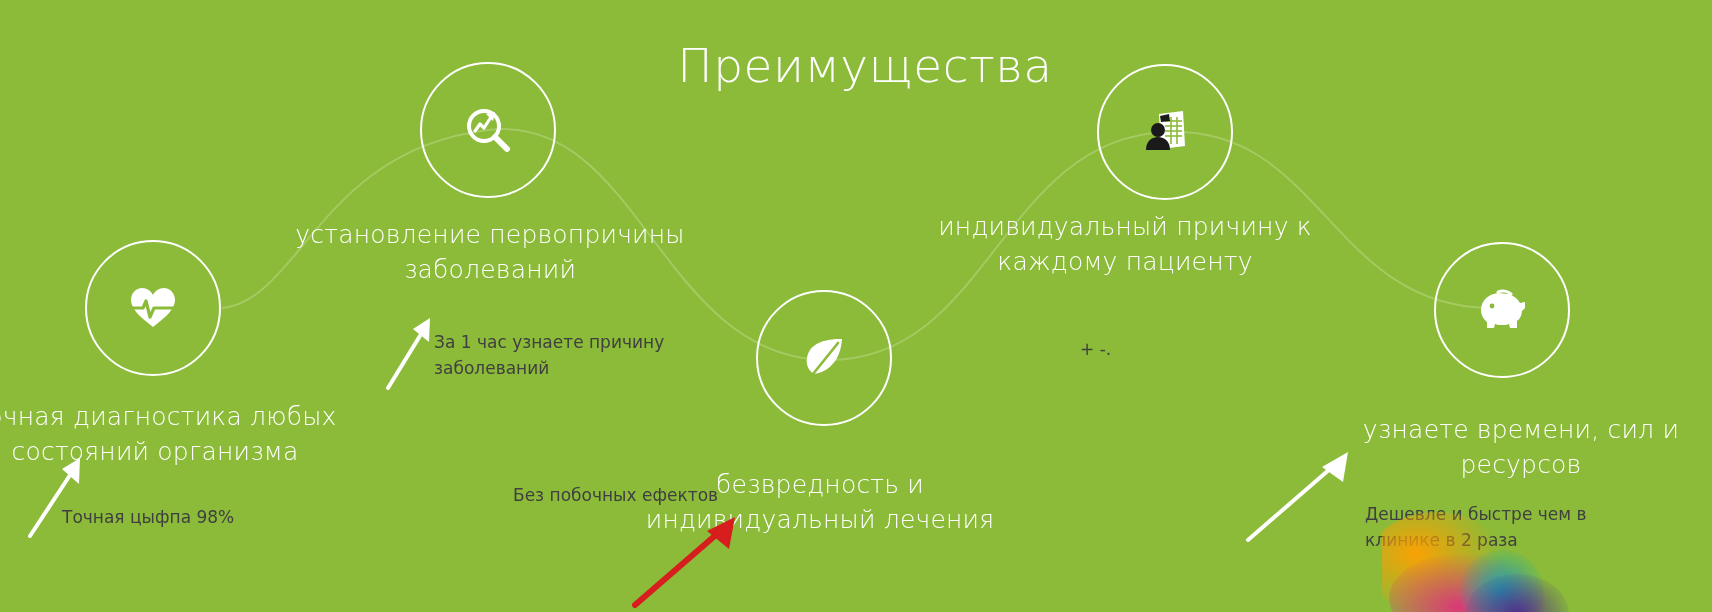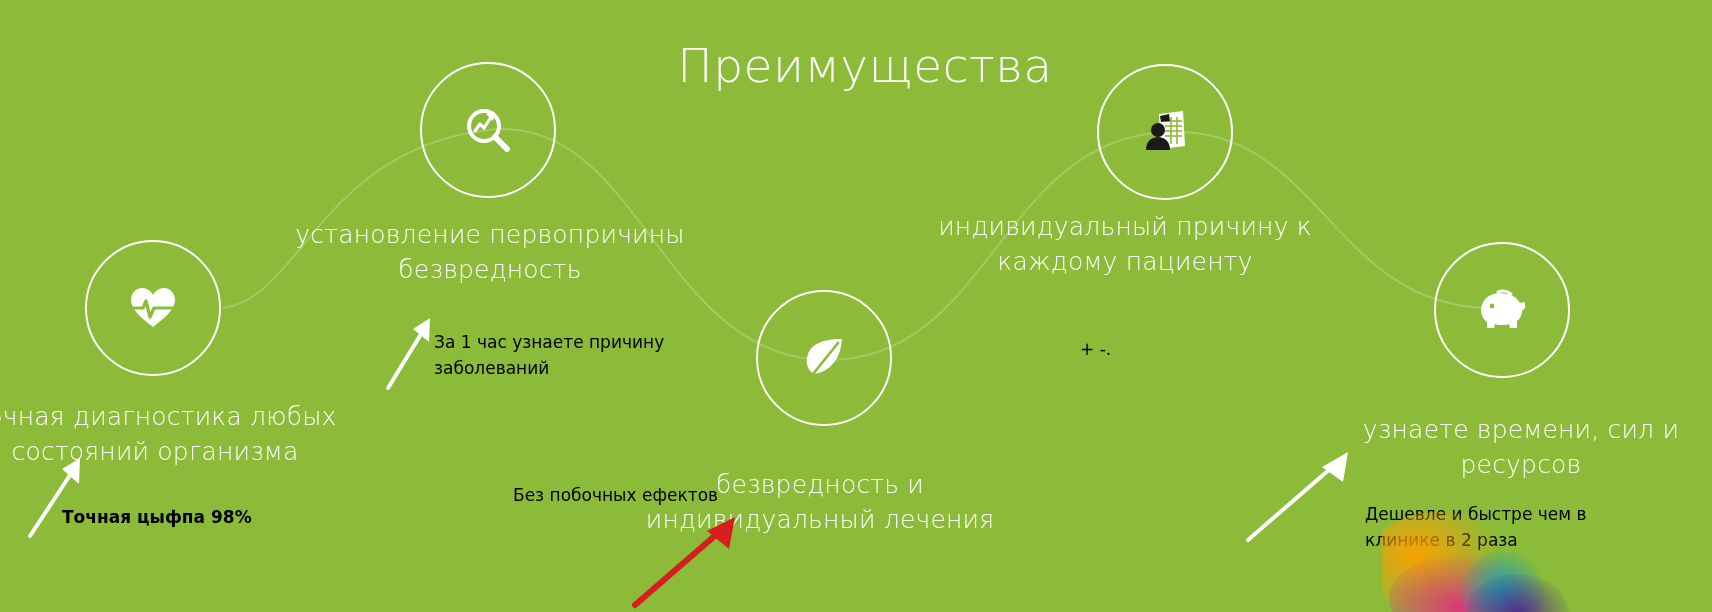--- a/index.html
+++ b/index.html
@@ -66,21 +66,21 @@
     font-family: "DejaVu Sans", sans-serif;
     font-weight: 300;
     font-size: 25px;
     line-height: 1.38;
     letter-spacing: 0.2px;
   }
 
   
   .annotation {
     position: absolute;
-    color: #000000;
+    color: #404040;
     font-family: "DejaVu Sans", sans-serif;
     font-weight: 500;
     font-size: 17px;
     line-height: 1.5;
   }
   .annot-arrow {
     position: absolute;
     pointer-events: none;
   }
 
@@ -119,21 +119,21 @@
 
   <div class="node">
     <div class="node-circle" style="left:420px; top:62px; width:136px; height:136px;">
       <svg class="node-icon" width="48" height="48" viewBox="0 0 48 48">
         <circle cx="20" cy="20" r="15" fill="none" stroke="#ffffff" stroke-width="4"></circle>
         <path d="M31 31 L 43 43" stroke="#ffffff" stroke-width="6" stroke-linecap="round"></path>
         <path d="M11 25 L 16 18 L 20 22 L 27 11" fill="none" stroke="#ffffff" stroke-width="3.2" stroke-linecap="round" stroke-linejoin="round"></path>
         <path d="M22 8 L 31 6 L 29 15 Z" fill="#ffffff"></path>
       </svg>
     </div>
-    <div class="node-label" style="left:280px; top:218px; width:420px;">установление первопричины безвредность</div>
+    <div class="node-label" style="left:280px; top:218px; width:420px;">установление первопричины заболеваний</div>
   </div>
 
   <div class="node">
     <div class="node-circle" style="left:756px; top:290px; width:136px; height:136px;">
       <svg class="node-icon" width="44" height="48" viewBox="0 0 44 48">
         <path d="M40 5 C 40 5 12 3 6 20 C 1 34 12 40 12 40
                  C 12 40 38 38 40 5 Z" fill="#ffffff"></path>
         <path d="M36 9 L 7 45" stroke="#8bbb38" stroke-width="2.6" stroke-linecap="round"></path>
       </svg>
     </div>
@@ -171,21 +171,21 @@
         <path d="M20 3 C 24 1 30 2 33 5" stroke="#ffffff" stroke-width="3" fill="none" stroke-linecap="round"></path>
       </svg>
     </div>
     <div class="node-label" style="left:1330px; top:413px; width:382px;">узнаете времени, сил и ресурсов</div>
   </div>
 
   <svg class="annot-arrow" style="left:22px; top:450px;" width="70" height="90" viewBox="0 0 70 90">
     <path d="M8 86 L 54 16" stroke="#ffffff" stroke-width="4" stroke-linecap="round"></path>
     <path d="M58 8 L 57 34 L 40 19 Z" fill="#ffffff"></path>
   </svg>
-  <div class="annotation" style="left:62px; top:505px; width:260px;font-weight:bold;">Точная цыфпа 98%</div>
+  <div class="annotation" style="left:62px; top:505px; width:260px;">Точная цыфпа 98%</div>
 
   <svg class="annot-arrow" style="left:382px; top:312px;" width="60" height="80" viewBox="0 0 60 80">
     <path d="M6 76 L 44 14" stroke="#ffffff" stroke-width="4" stroke-linecap="round"></path>
     <path d="M48 6 L 47 30 L 31 17 Z" fill="#ffffff"></path>
   </svg>
   <div class="annotation" style="left:434px; top:330px; width:235px;">За 1 час узнаете причину заболеваний</div>
 
   <svg class="annot-arrow" style="left:625px; top:505px;" width="125" height="110" viewBox="0 0 125 110">
     <path d="M10 100 L 100 22" stroke="#d71d1d" stroke-width="6" stroke-linecap="round"></path>
     <path d="M110 12 L 104 44 L 82 26 Z" fill="#d71d1d"></path>

